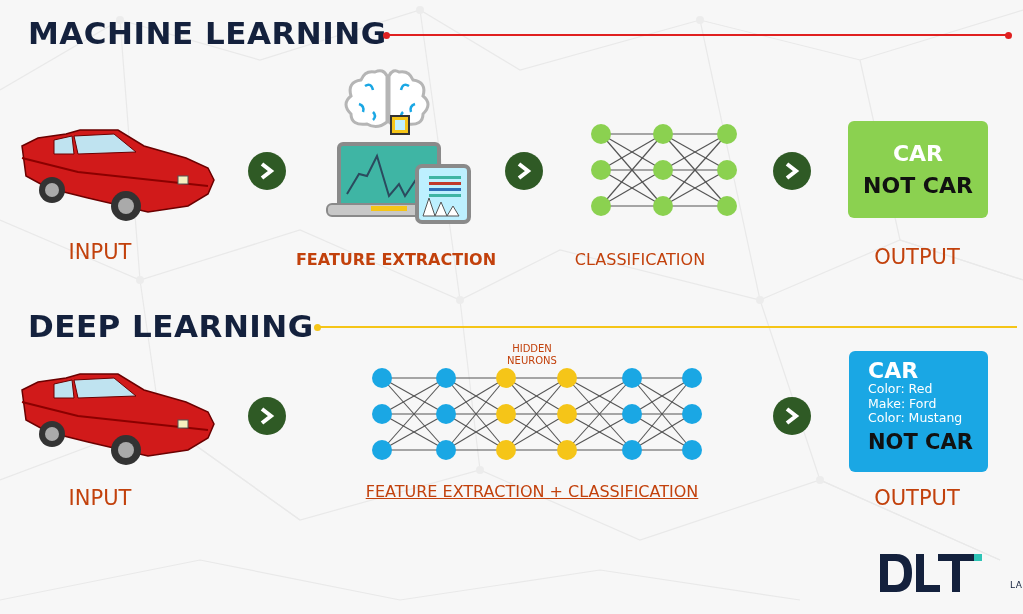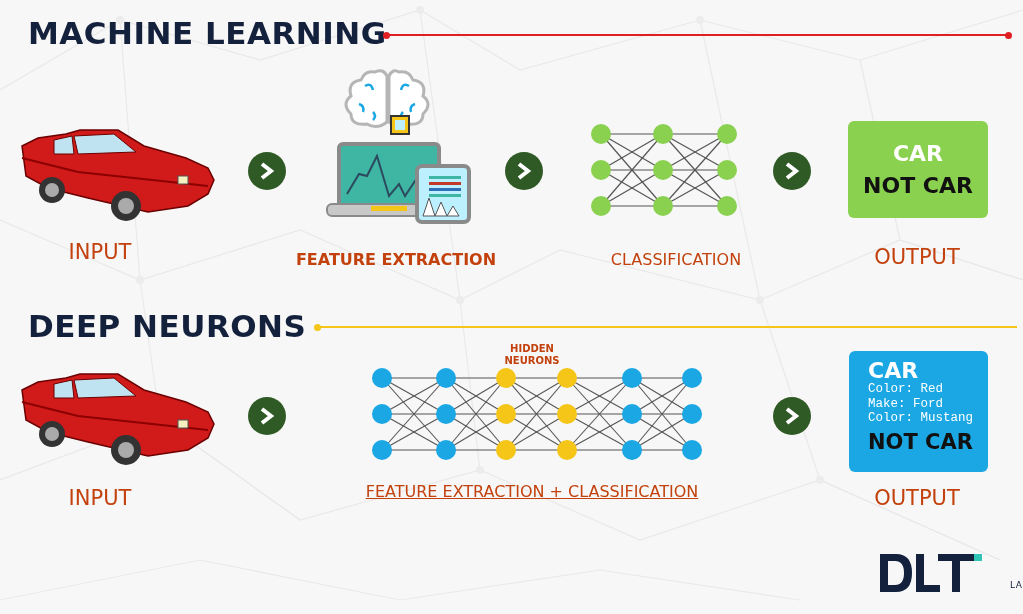--- a/index.html
+++ b/index.html
@@ -28,21 +28,21 @@
   }
   .out-box {
     position: absolute; border-radius: 6px; box-sizing: border-box;
     font-family: "DejaVu Sans", sans-serif; font-weight: bold;
   }
   .ml-out { left: 848px; top: 121px; width: 140px; height: 97px; background: #8bd150; text-align: center; }
   .ml-out .car { color: #fff; font-size: 22px; margin-top: 22px; line-height: 1; }
   .ml-out .notcar { color: #111; font-size: 22px; margin-top: 10px; line-height: 1; }
   .dl-out { left: 849px; top: 351px; width: 139px; height: 121px; background: #1aa7e4; padding: 9px 0 0 19px; }
   .dl-out .car { color: #fff; font-size: 22px; line-height: 1; }
-  .dl-out .attr { color: #fff; font-weight: normal; font-size: 12.5px; line-height: 14.5px; font-family: Liberation Mono, monospace; }
+  .dl-out .attr { color: #fff; font-weight: normal; font-size: 12.5px; line-height: 14.5px; }
   .dl-out .attr:first-of-type { margin-top: 4px; }
   .dl-out .notcar { color: #111; font-size: 21px; line-height: 1; margin-top: 6px; }
   .logo { position: absolute; left: 878px; top: 552px; }
 </style>
 </head>
 <body>
 
 <svg class="bg-net" viewBox="0 0 1023 614">
   <g stroke="#e9e9e9" stroke-width="1.2" fill="none">
     <path d="M0 90 L120 20 L260 60 L420 10 L520 70 L700 20 L860 60 L1023 10"></path>
@@ -149,35 +149,35 @@
       <circle cx="16" cy="52" r="10"></circle>
       <circle cx="16" cy="88" r="10"></circle>
     <circle cx="78" cy="16" r="10"></circle>
       <circle cx="78" cy="52" r="10"></circle>
       <circle cx="78" cy="88" r="10"></circle>
     <circle cx="142" cy="16" r="10"></circle>
       <circle cx="142" cy="52" r="10"></circle>
       <circle cx="142" cy="88" r="10"></circle>
   </g>
 </svg>
-<div class="label med" style="left:676px; top:250px;">CLASSIFICATION</div>
+<div class="label med" style="left:640px; top:250px;">CLASSIFICATION</div>
 
 <div class="arrow-btn" style="left:773px; top:152px;">
   <svg width="16" height="18" viewBox="0 0 16 18">
       <path d="M3 2 L12 9 L3 16" stroke="#fff" stroke-width="4" fill="none"></path>
     </svg>
 </div>
 
 <div class="out-box ml-out">
   <div class="car">CAR</div>
   <div class="notcar">NOT CAR</div>
 </div>
 <div class="label big" style="left:917px; top:245px;">OUTPUT</div>
 
-<div class="section-title" style="left:28px; top:311px;">DEEP NEURONS</div>
+<div class="section-title" style="left:28px; top:311px;">DEEP LEARNING</div>
 <div class="rule" style="left:317px; top:326px; width:700px; background:#f5c518;">
   <span class="dot" style="left:-3px; background:#f5c518;"></span>
 </div>
 
 <svg class="abs" style="left:18px; top:372px;" width="200" height="95" viewBox="0 0 200 95">
   <path d="M4 18 L20 10 L48 6 L62 2 L100 2 L126 18 L168 30 L190 40 L196 52 L190 66 L170 78 L130 84 L70 70 L30 60 L8 48 Z" fill="#d11a1a" stroke="#6b0000" stroke-width="1.5"></path>
   <path d="M56 8 L96 6 L118 24 L60 26 Z" fill="#bfe3f0" stroke="#6b0000" stroke-width="1"></path>
   <path d="M36 12 L54 8 L56 26 L36 26 Z" fill="#bfe3f0" stroke="#6b0000" stroke-width="1"></path>
   <path d="M4 30 L60 44 L190 58" stroke="#8b0000" stroke-width="2" fill="none"></path>
   <rect x="160" y="48" width="10" height="8" fill="#f6f0c0" stroke="#555"></rect>
@@ -187,21 +187,21 @@
     <circle cx="108" cy="78" r="8" fill="#aaa"></circle>
 </svg>
 <div class="label big" style="left:100px; top:486px;">INPUT</div>
 
 <div class="arrow-btn" style="left:248px; top:397px;">
   <svg width="16" height="18" viewBox="0 0 16 18">
       <path d="M3 2 L12 9 L3 16" stroke="#fff" stroke-width="4" fill="none"></path>
     </svg>
 </div>
 
-<div class="label" style="left:532px; top:343px; font-size:10px; font-weight:bold; line-height:12px;">
+<div class="label" style="left:532px; top:343px; font-size:10px; font-weight:normal; line-height:12px;">
   <div>HIDDEN</div>
   <div>NEURONS</div>
 </div>
 
 <svg class="abs" style="left:370px; top:368px;" width="340" height="96" viewBox="0 0 340 96">
   <g stroke="#555" stroke-width="1.1">
 
     <g>
       <line x1="12" y1="10" x2="76" y2="10"></line>
         <line x1="12" y1="10" x2="76" y2="46"></line>

